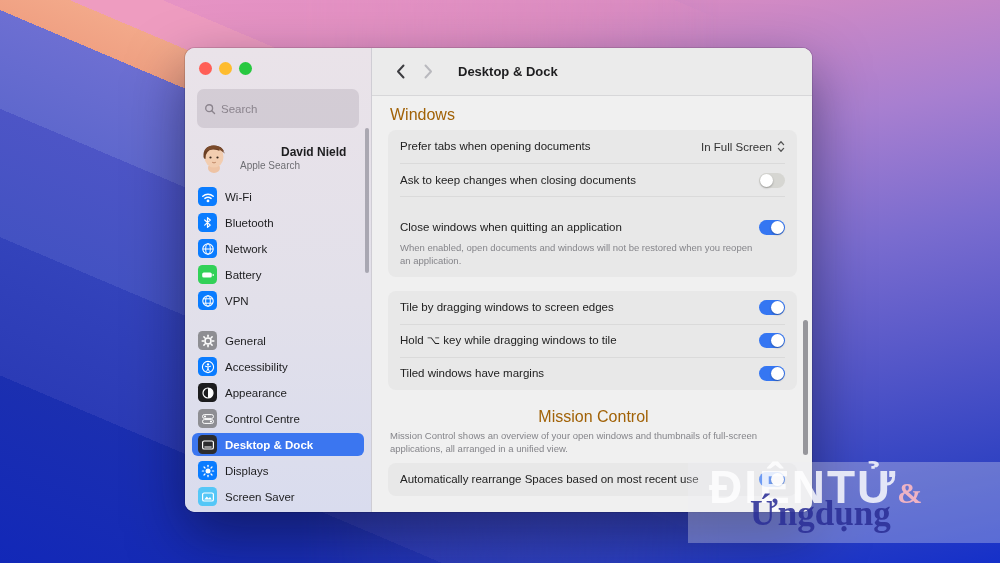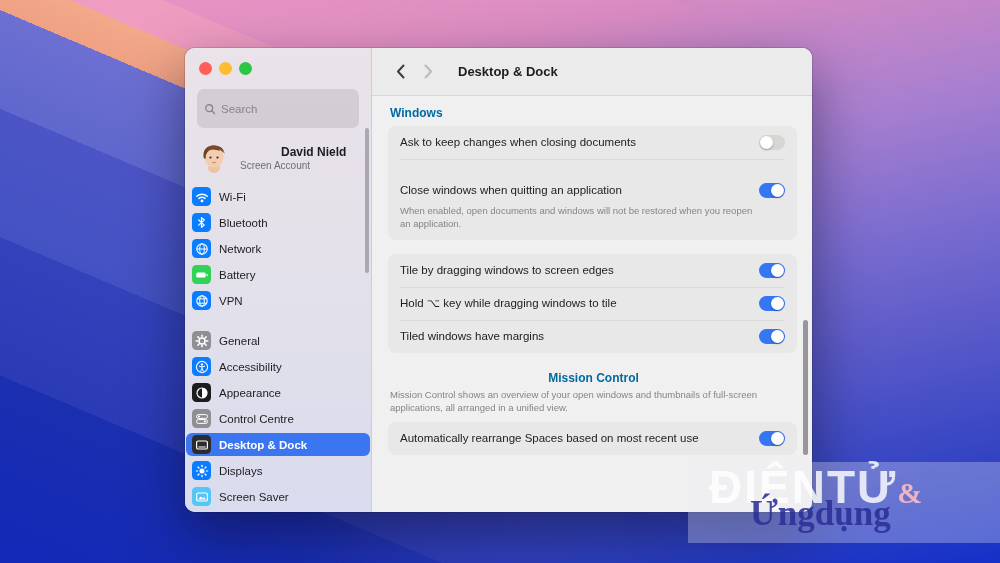--- a/index.html
+++ b/index.html
@@ -36,39 +36,39 @@
   .light { width:13px; height:13px; border-radius:50%; }
   .light.red{ background:#ff5f57; } .light.yellow{ background:#febc2e; } .light.green{ background:#28c840; }
   .search { margin:14px 12px 0 12px; height:39px; border-radius:7px;
     background:rgba(118,108,120,.18); display:flex; align-items:center; gap:5px; padding:0 7px; }
   .search svg { flex:0 0 auto; }
   .search .ph { font-size:11.5px; color:#8b848d; }
   .account { display:flex; align-items:center; gap:9px; margin:13px 10px 10px 12px; }
   .avatar { width:34px; height:34px; flex:0 0 34px; }
   .acc-name { font-size:12px; font-weight:bold; color:#1d1d1f; line-height:1.25;padding-left:41px; }
   .acc-sub { font-size:10px; color:#6e6e73; }
-  .nav { padding:0 1px; }
+  .nav { padding:0 7px; }
   .nav-gap { height:14px; }
   .sitem { display:flex; align-items:center; gap:8px; height:23px; padding:0 6px;
     border-radius:6px; margin-bottom:3px; font-size:11.5px; color:#1d1d1f; }
   .sitem.selected { background:#3b76f0; color:#fff; font-weight:bold; }
   .sicon { width:19px; height:19px; flex:0 0 19px; border-radius:4.5px;
     display:flex; align-items:center; justify-content:center; }
   .sicon svg { display:block; }
   .side-scroll { position:absolute; right:2px; top:80px; width:4px; height:145px;
     border-radius:2px; background:rgba(110,110,122,.5); }
 
   
   .content { position:relative; flex:1; background:#f0f0f0; }
   .c-header { height:48px; background:#ebebeb; border-bottom:1px solid #d7d7d9;
     display:flex; align-items:center; padding-left:18px; }
   .chev { width:20px; height:20px; display:flex; align-items:center; justify-content:center; margin-right:8px; }
   .c-title { font-size:13px; font-weight:bold; color:#1d1d1f; margin-left:12px; }
   .c-body { padding:8px 15px 0 16px; }
-  .sect-label { font-size:12px; font-weight:bold; color:#0369a1; margin:2px 0 6px 2px; }
+  .sect-label { font-size:16px; font-weight:normal; color:#a16207; margin:2px 0 6px 2px; }
   .card { background:#e8e8e8; border-radius:8px; padding:0 12px; margin-bottom:14px; }
   .row { display:flex; align-items:center; justify-content:space-between; min-height:33px; padding:4px 0; }
   .row + .row, .rowwrap + .row, .row + .rowwrap { border-top:1px solid #dadada;gap:23px; }
   .rowwrap { padding:18px 0 9px 0; }
   .rlabel { font-size:11.5px; color:#222; max-width:345px; line-height:1.3; }
   .rdesc { font-size:9.5px; color:#85858a; line-height:1.35; max-width:365px; margin-top:3px; }
   .selectctl { display:flex; align-items:center; gap:5px; font-size:11.5px; color:#333; }
   .toggle { position:relative; width:26px; height:15px; border-radius:8px; flex:0 0 26px; }
   .toggle.on { background:#3576f2; }
   .toggle.off { background:#d6d6d2; }
@@ -119,21 +119,21 @@
           <ellipse cx="17" cy="27" rx="6" ry="5" fill="#eec3a4"></ellipse>
           <ellipse cx="17" cy="16" rx="9.5" ry="10.5" fill="#f2cdb0"></ellipse>
           <path d="M6.5 16 Q5.5 5 17 4.5 Q28.5 5 27.5 16 Q28 8.5 22 8 Q24 11 20 9 Q13 7.5 10.5 11 Q8 14 8.5 18 Q6.8 18 6.5 16 Z" fill="#6b3f24"></path>
           <path d="M8 10 Q11 3.5 19 4.8 Q26 6 26.8 12 Q22 6.5 15 8 Q9.5 9.5 8 10 Z" fill="#7a4a2b"></path>
           <circle cx="13.5" cy="16.5" r="1.1" fill="#3a2a1e"></circle>
           <circle cx="20.5" cy="16.5" r="1.1" fill="#3a2a1e"></circle>
           <path d="M15.5 21.5 Q17 22.6 18.5 21.5" fill="none" stroke="#b97f5e" stroke-width="0.9" stroke-linecap="round"></path>
         </svg>
         <div>
           <div class="acc-name">David Nield</div>
-          <div class="acc-sub">Screen Account</div>
+          <div class="acc-sub">Apple Search</div>
         </div>
       </div>
 
       <div class="nav">
 
         <div class="sitem">
           <span class="sicon" style="background:#0a7cff">
             <svg width="14" height="14" viewBox="0 0 14 14">
                 <path d="M1.8 6.2a8 8 0 0 1 10.4 0" fill="none" stroke="#fff" stroke-width="1.5" stroke-linecap="round"></path>
                 <path d="M3.9 8.4a5 5 0 0 1 6.2 0" fill="none" stroke="#fff" stroke-width="1.5" stroke-linecap="round"></path>
@@ -285,20 +285,30 @@
             </svg>
         </span>
         <span class="c-title">Desktop &amp; Dock</span>
       </div>
 
       <div class="c-body">
         <div class="sect-label">Windows</div>
 
         <div class="card">
           <div class="row">
+            <span class="rlabel">Prefer tabs when opening documents</span>
+            <span class="selectctl">
+              <span>In Full Screen</span>
+              <svg width="8" height="13" viewBox="0 0 8 13">
+                  <path d="M1.4 4.6 L4 1.8 L6.6 4.6" fill="none" stroke="#555" stroke-width="1.3" stroke-linecap="round" stroke-linejoin="round"></path>
+                  <path d="M1.4 8.4 L4 11.2 L6.6 8.4" fill="none" stroke="#555" stroke-width="1.3" stroke-linecap="round" stroke-linejoin="round"></path>
+                </svg>
+            </span>
+          </div>
+          <div class="row">
             <span class="rlabel">Ask to keep changes when closing documents</span>
             <span class="toggle off">
                 <span class="knob"></span>
               </span>
           </div>
           <div class="rowwrap">
             <div class="row" style="border-top:none; min-height:24px; padding:0;">
               <span class="rlabel">Close windows when quitting an application</span>
               <span class="toggle on">
                   <span class="knob"></span>

